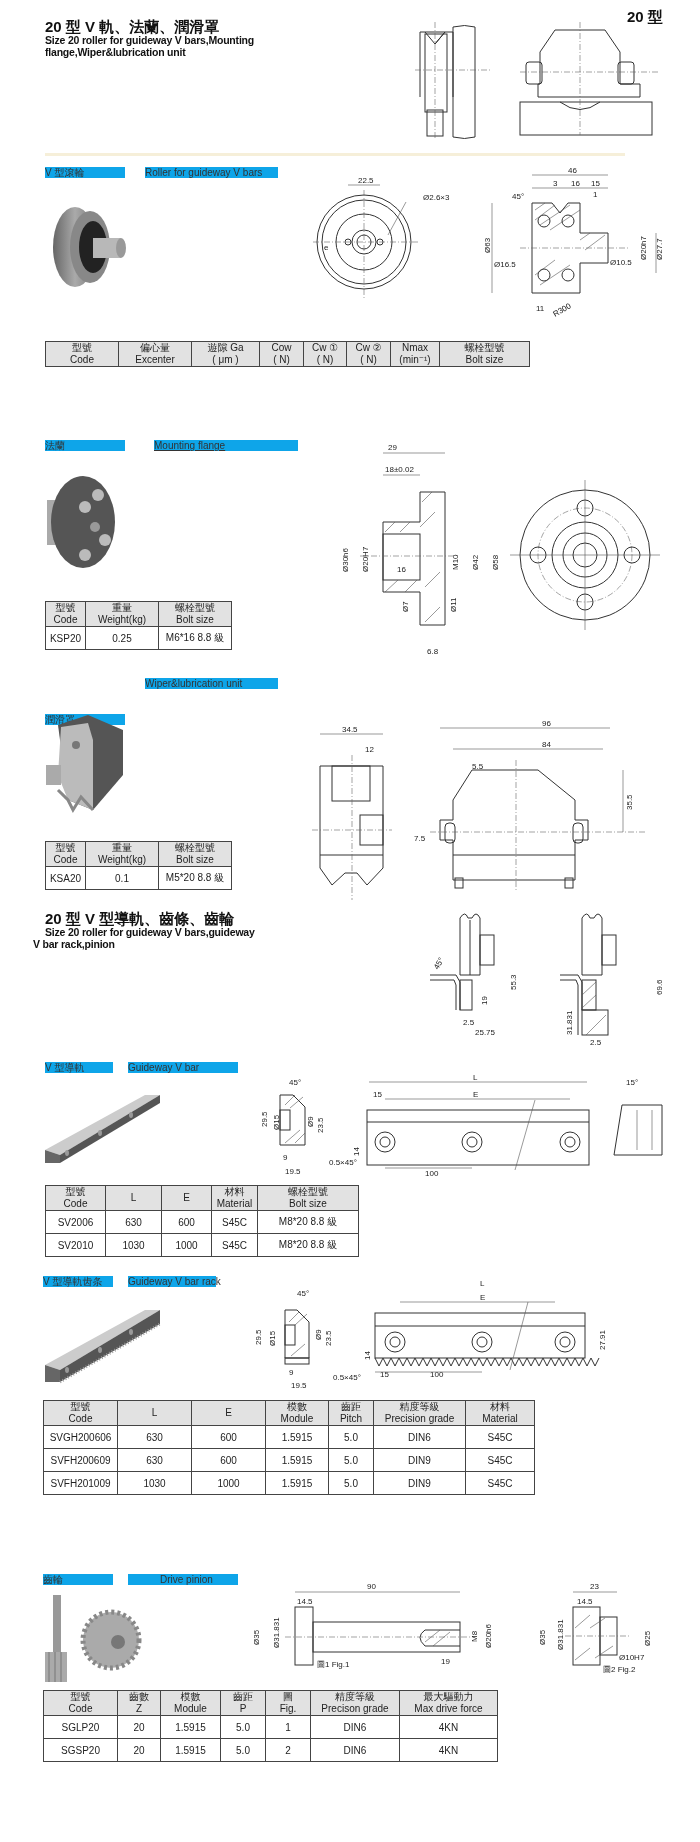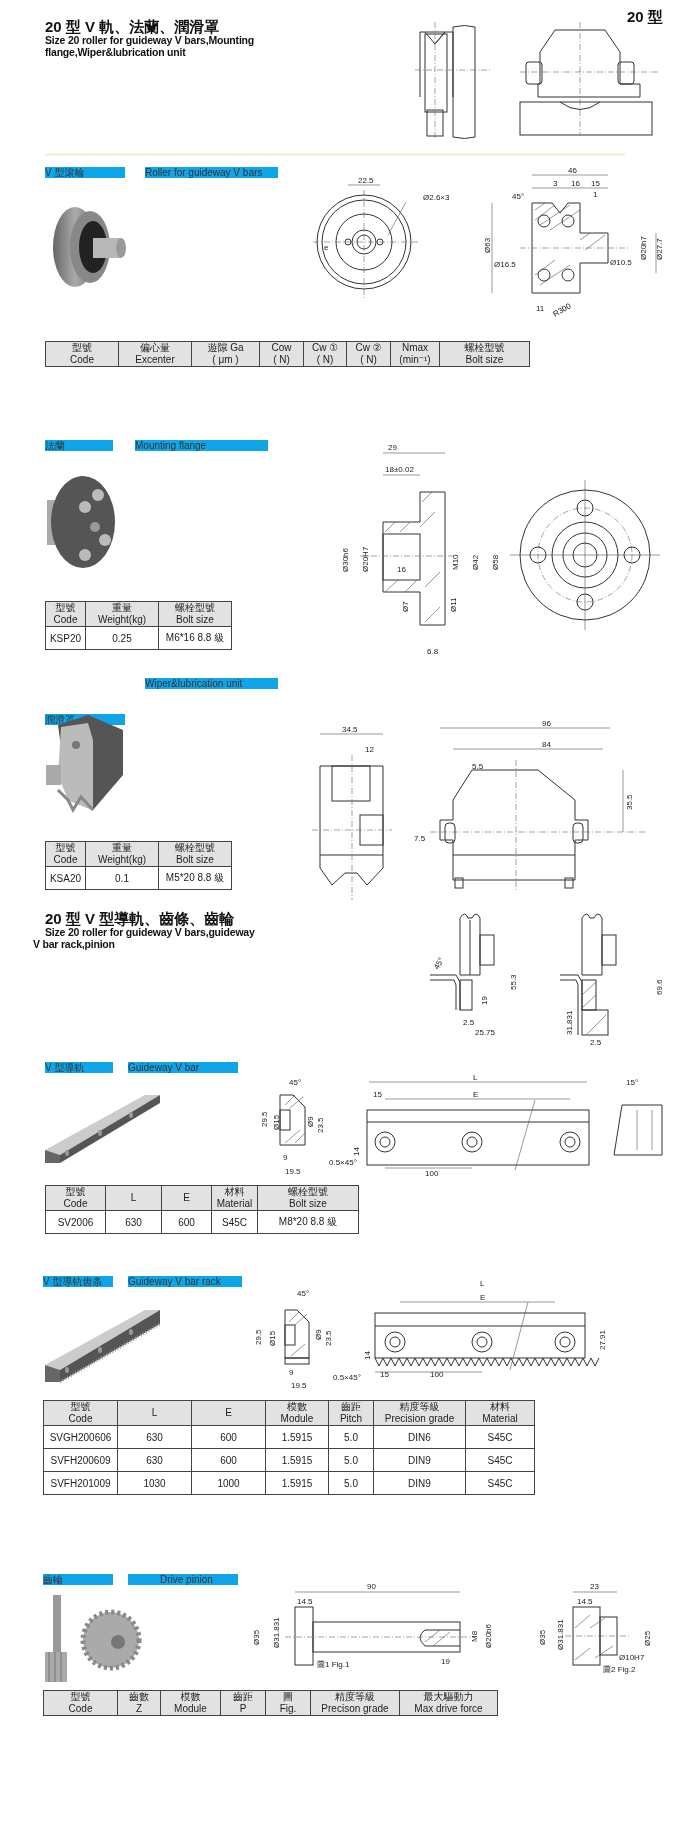--- a/index.html
+++ b/index.html
@@ -153,22 +153,22 @@
       <th>
           <div>螺栓型號</div>
           <div>Bolt size</div>
         </th>
     </tr>
   </thead>
   <tbody>
   </tbody>
 </table>
 
-<div class="abs sec-bar" style="left:45px;top:440px;width:68px;">法蘭</div>
-<div class="abs sec-bar" style="left:135px;top:440px;width:133px;">Mounting flange</div>
+<div class="abs sec-bar" style="left:45px;top:440px;width:80px;">法蘭</div>
+<div class="abs sec-bar" style="left:154px;top:440px;width:144px;text-decoration:underline;">Mounting flange</div>
 
 <svg style="left:45px;top:475px;" width="80" height="95">
   <rect x="2" y="25" width="30" height="45" fill="#aaa"></rect>
   <ellipse cx="38" cy="47" rx="32" ry="46" fill="#555"></ellipse>
   <circle cx="53" cy="20" r="6" fill="#bbb"></circle>
     <circle cx="40" cy="32" r="6" fill="#bbb"></circle>
   <circle cx="50" cy="52" r="5" fill="#999"></circle>
     <circle cx="60" cy="65" r="6" fill="#bbb"></circle>
   <circle cx="40" cy="80" r="6" fill="#bbb"></circle>
 </svg>
@@ -419,25 +419,32 @@
   </tr>
     </thead>
   <tbody>
     <tr>
       <td>SV2006</td>
         <td>630</td>
         <td>600</td>
         <td>S45C</td>
         <td>M8*20  8.8 級</td>
     </tr>
+    <tr>
+      <td>SV2010</td>
+        <td>1030</td>
+        <td>1000</td>
+        <td>S45C</td>
+        <td>M8*20  8.8 級</td>
+    </tr>
   </tbody>
 </table>
 
 <div class="abs sec-bar" style="left:43px;top:1276px;width:70px;">V 型導軌齿条</div>
-<div class="abs sec-bar" style="left:128px;top:1276px;width:114px;">Guideway V bar rack</div>
+<div class="abs sec-bar" style="left:128px;top:1276px;width:88px;">Guideway V bar rack</div>
 
 <svg style="left:45px;top:1300px;" width="120" height="85">
   <path d="M0 65 L100 10 L115 10 L15 70 Z" fill="#ccc"></path>
   <path d="M0 65 L15 70 L15 82 L0 82 Z" fill="#666"></path>
   <path d="M15 70 L115 10 L115 24 L15 82 Z" fill="#555"></path>
   <path d="M15 82 L115 24" stroke="#999" stroke-width="3" stroke-dasharray="1 2"></path>
   <ellipse cx="22" cy="70" rx="2" ry="3" fill="#999"></ellipse>
     <ellipse cx="55" cy="50" rx="2" ry="3" fill="#999"></ellipse>
     <ellipse cx="86" cy="32" rx="2" ry="3" fill="#999"></ellipse>
 </svg>
@@ -623,14 +630,32 @@
           <div>精度等級</div>
           <div>Precison grade</div>
         </th>
     <th>
           <div>最大驅動力</div>
           <div>Max drive force</div>
         </th>
   </tr>
     </thead>
   <tbody>
+    <tr>
+      <td>SGLP20</td>
+        <td>20</td>
+        <td>1.5915</td>
+        <td>5.0</td>
+        <td>1</td>
+        <td>DIN6</td>
+        <td>4KN</td>
+    </tr>
+    <tr>
+      <td>SGSP20</td>
+        <td>20</td>
+        <td>1.5915</td>
+        <td>5.0</td>
+        <td>2</td>
+        <td>DIN6</td>
+        <td>4KN</td>
+    </tr>
   </tbody>
 </table>
 
 </body></html>

